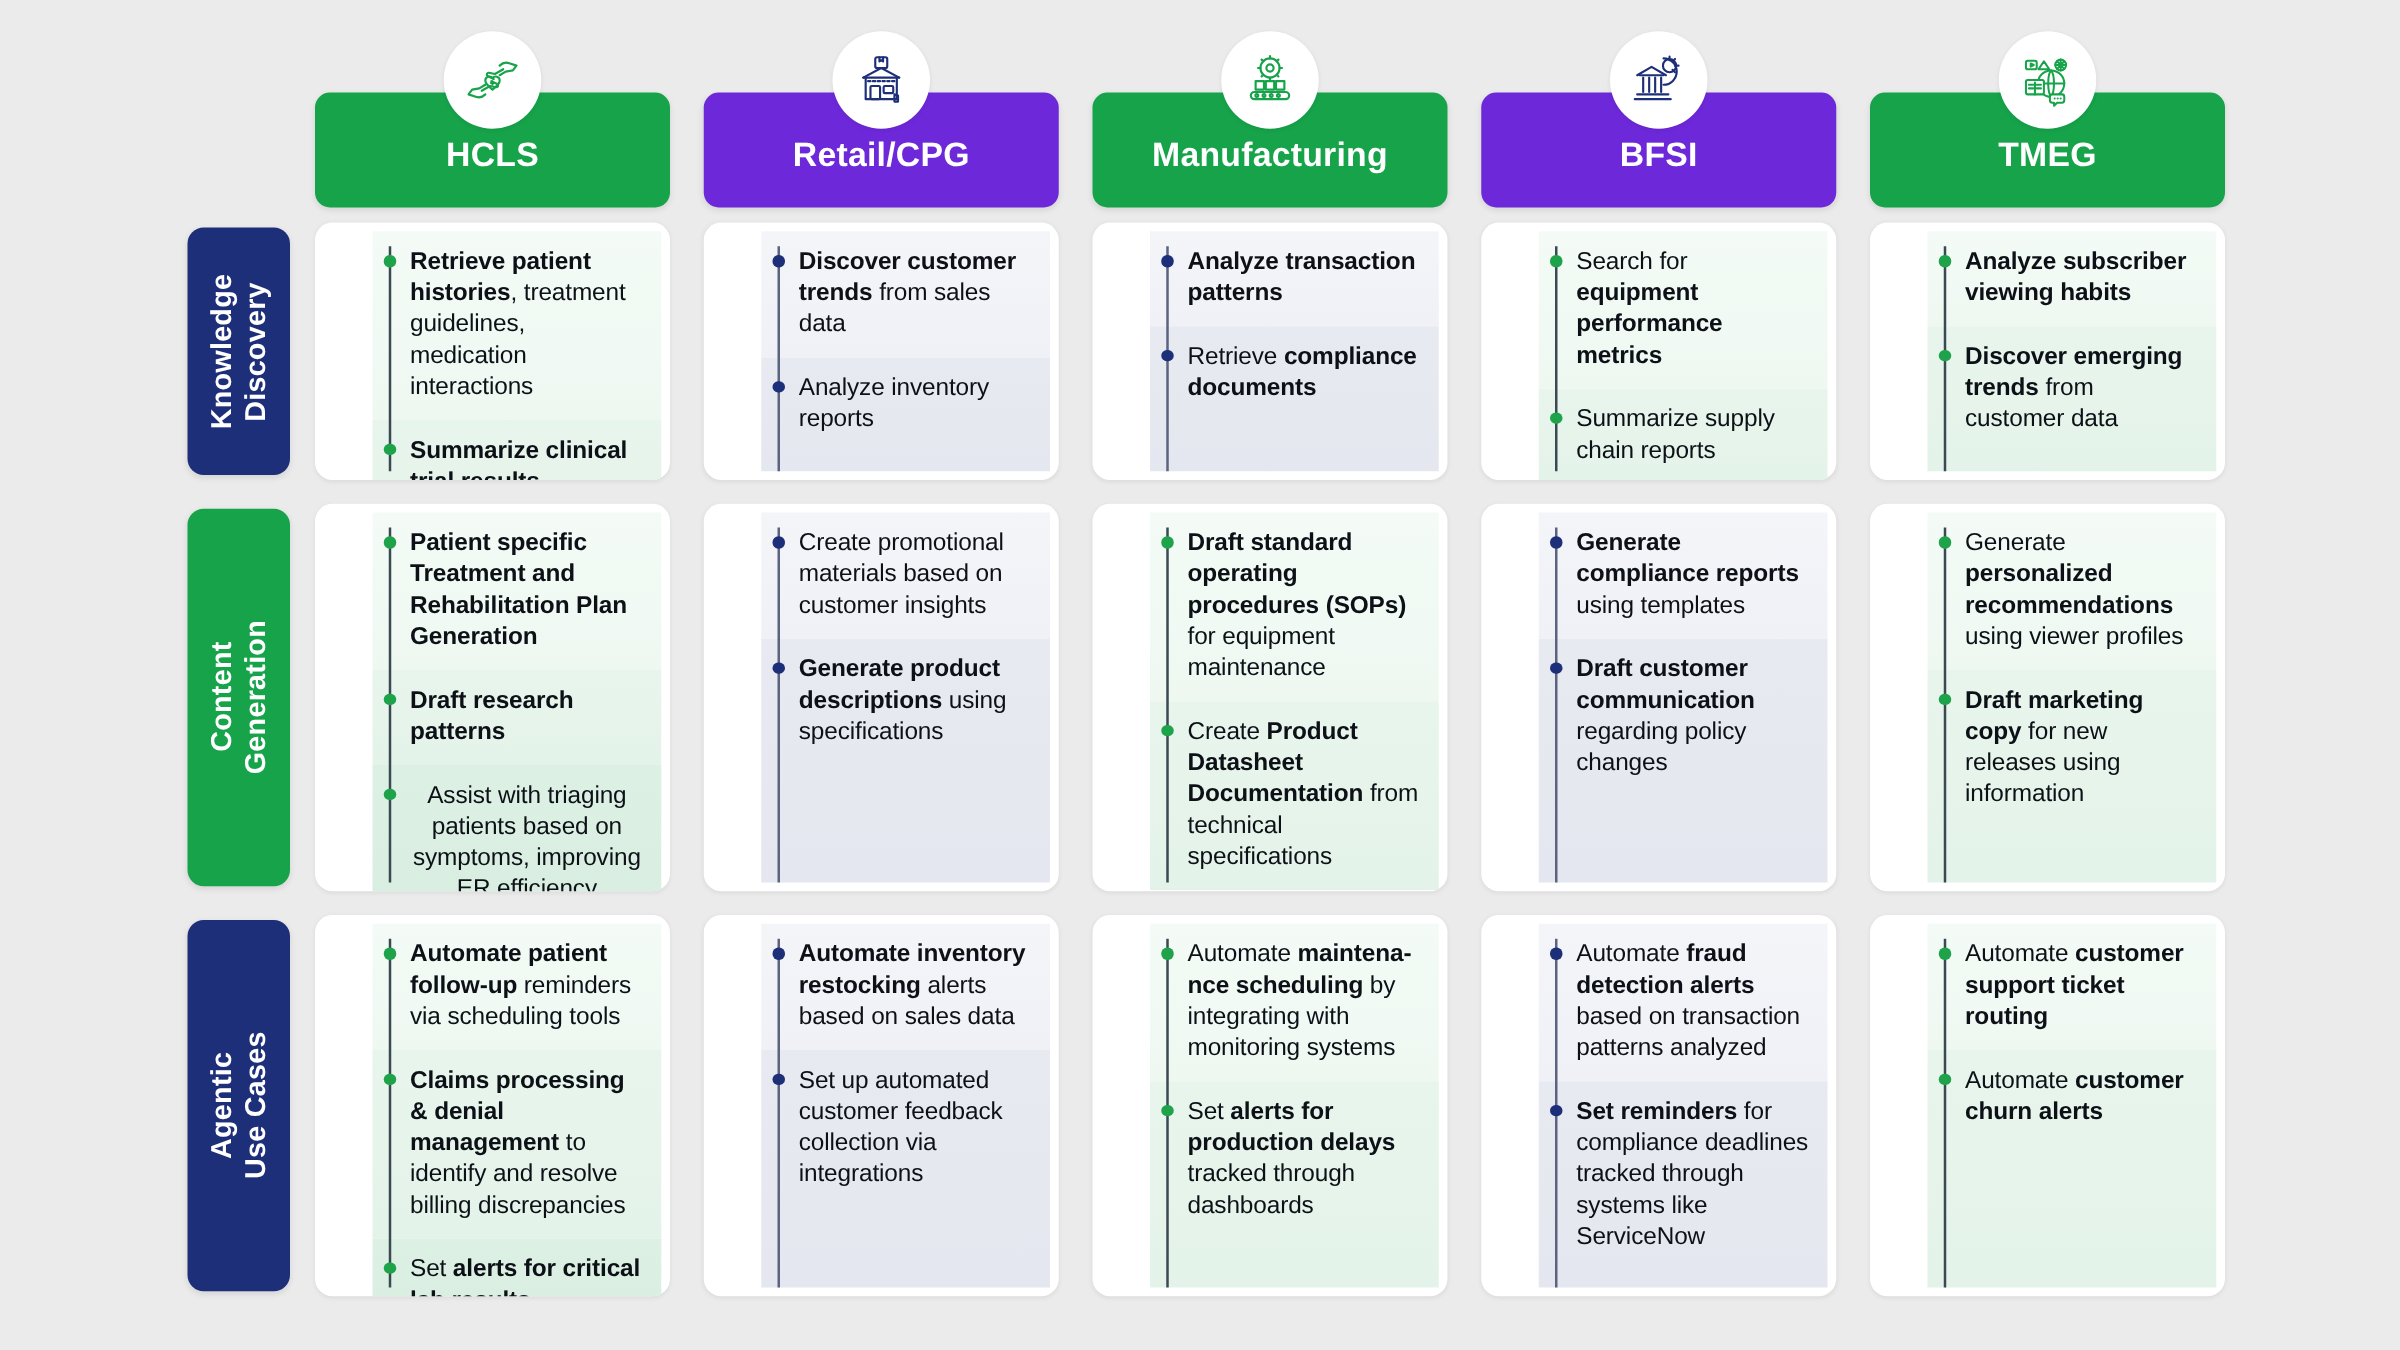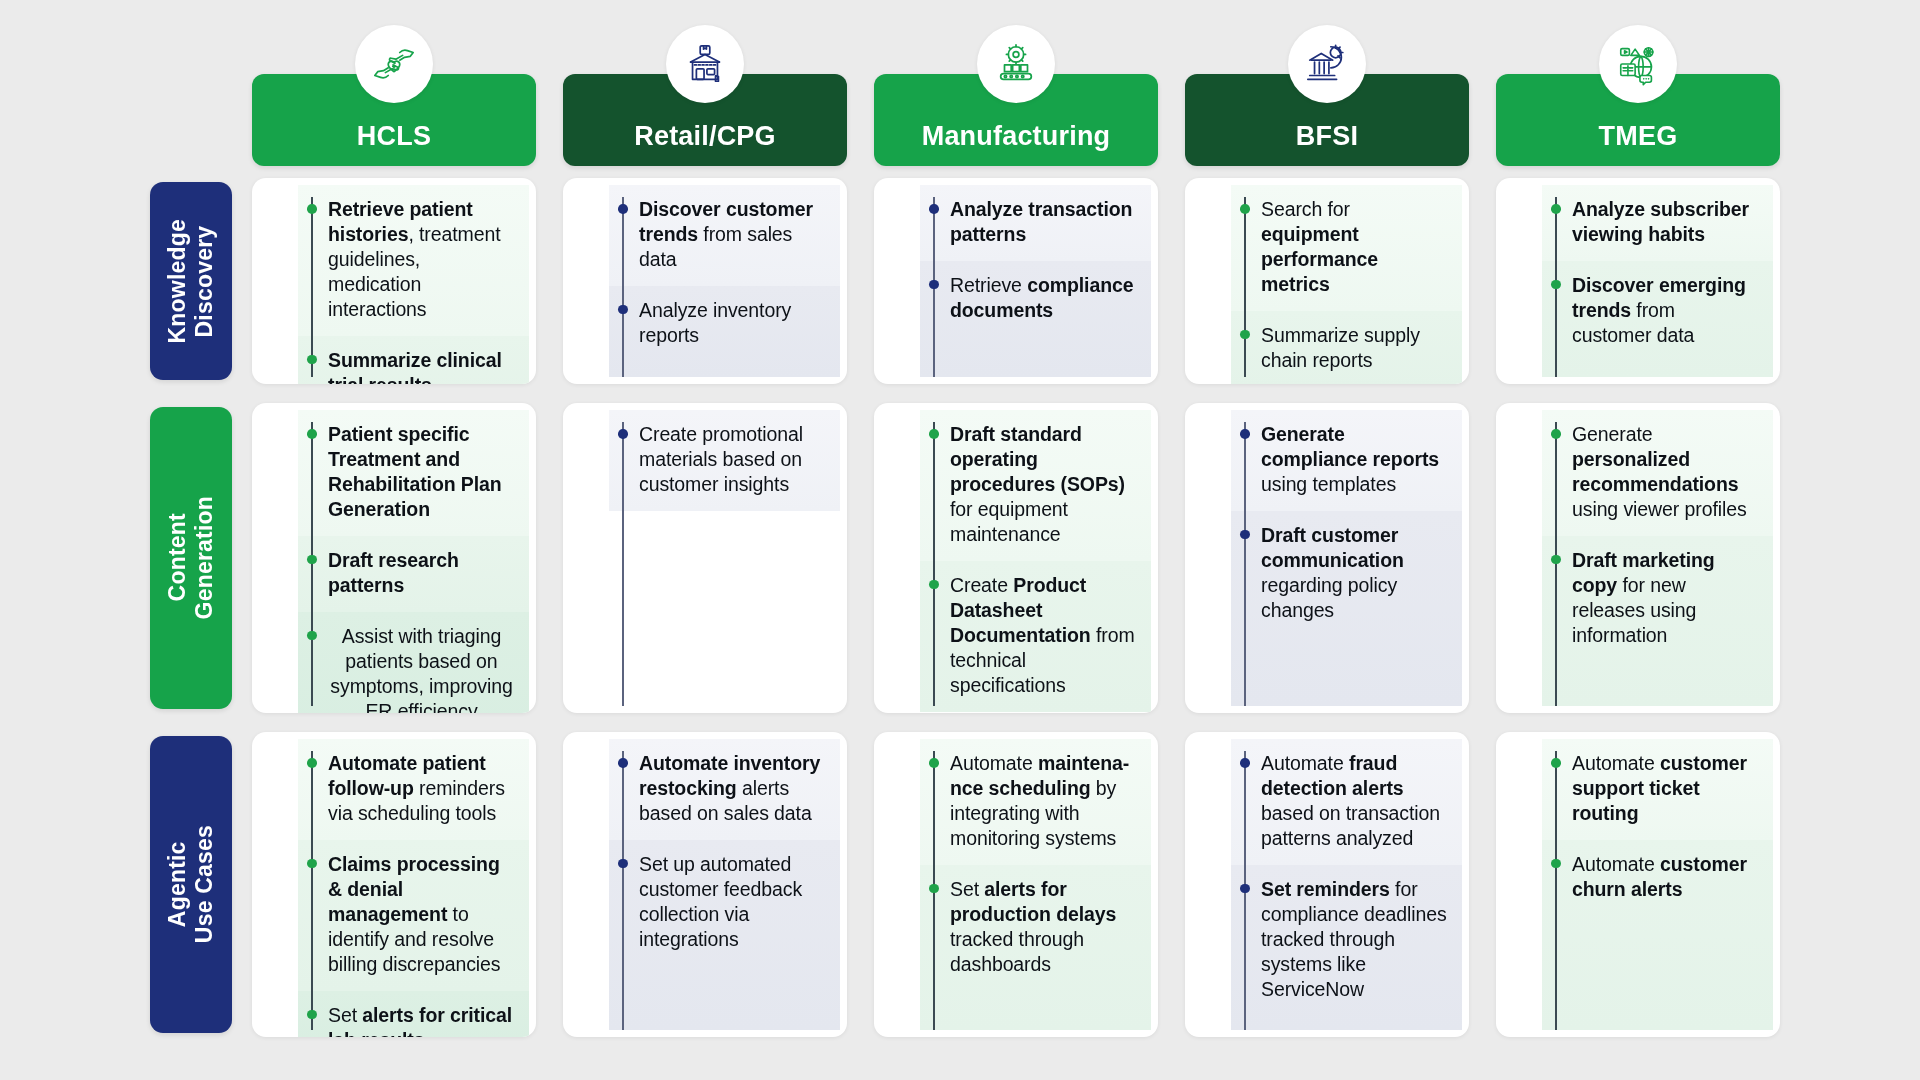--- a/index.html
+++ b/index.html
@@ -30,26 +30,26 @@
     display: flex;
     gap: 27px;
   }
   .col-header {
     flex: 1 1 0;
     border-radius: 12px;
     position: relative;
     display: flex;
     align-items: flex-end;
     justify-content: center;
-    padding-bottom: 16px;
+    padding-bottom: 28px;
     box-sizing: border-box;
     box-shadow: 0 2px 5px rgba(0,0,0,0.10);
   }
   .col-header.green { background: #16a34a; }
-  .col-header.navy  { background: #14532d; }
+  .col-header.navy  { background: #6d28d9; }
 
   .col-header-title {
     color: #ffffff;
     font-size: 27px;
     font-weight: bold;
     letter-spacing: 0.2px;
     line-height: 1;
   }
 
   .header-icon {
@@ -330,20 +330,21 @@
               <div class="bullet-item tint-g2 "><span class="dot"></span><span><b>Draft research patterns</b></span></div>
               <div class="bullet-item tint-g3 " style="flex:1 1 auto;text-align:center;"><span class="dot"></span><span>Assist with triaging patients based on symptoms, improving ER efficiency</span></div>
             </div>
             <div class="track "></div>
           </div>
         </div>
         <div class="cell">
           <div class="cell-inner">
             <div class="cell-stack">
               <div class="bullet-item tint-n1 navy-dot"><span class="dot"></span><span>Create promotional materials based on customer insights</span></div>
+              <div class="bullet-item tint-n2 navy-dot" style="flex:1 1 auto;"><span class="dot"></span><span><b>Generate product descriptions</b> using specifications</span></div>
             </div>
             <div class="track navy"></div>
           </div>
         </div>
         <div class="cell">
           <div class="cell-inner">
             <div class="cell-stack">
               <div class="bullet-item tint-g1 "><span class="dot"></span><span><b>Draft standard operating procedures (SOPs)</b> for equipment maintenance</span></div>
               <div class="bullet-item tint-g2 " style="flex:1 1 auto;"><span class="dot"></span><span>Create <b>Product Datasheet Documentation</b> from technical specifications</span></div>
             </div>

